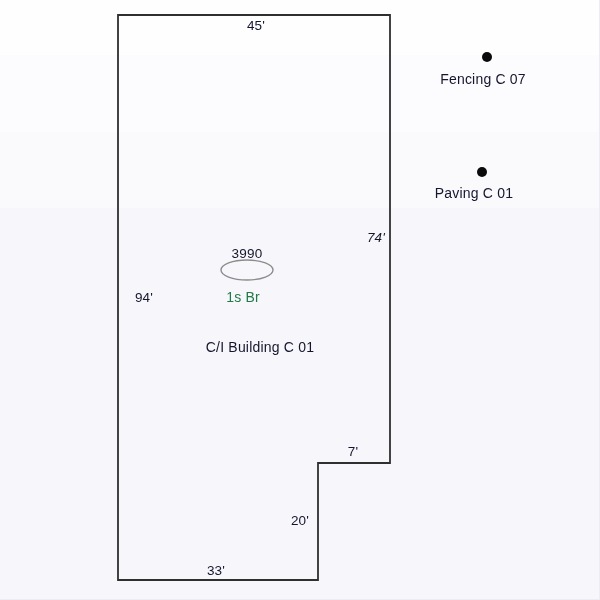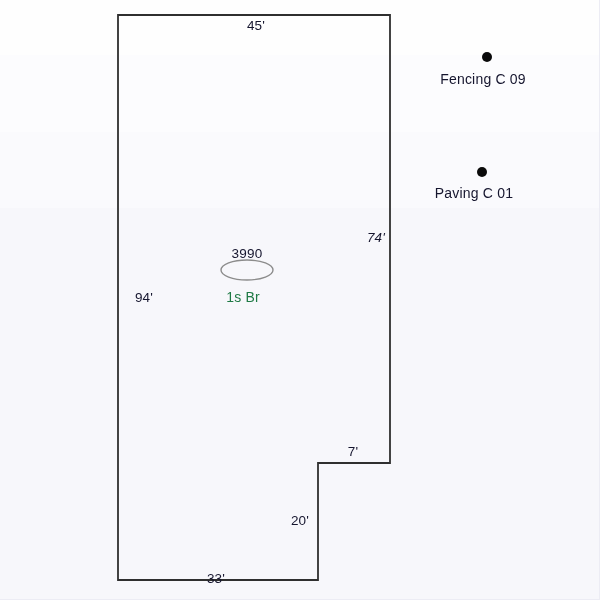--- a/index.html
+++ b/index.html
@@ -49,21 +49,21 @@
   .area-number { font-size: 13.5px; }
   .story { color: #1f7a45; font-weight: 400; font-size: 14px; }
   .symbol-label { font-size: 14px; }
 
   
   .pos-dim-top        { left: 256px; top: 26px; }
   .pos-dim-right      { left: 376px; top: 238px; font-style: italic; }
   .pos-dim-left       { left: 144px; top: 298px; }
   .pos-dim-step-top   { left: 353px; top: 452px; }
   .pos-dim-step-right { left: 300px; top: 521px; }
-  .pos-dim-bottom     { left: 216px; top: 571px; margin-top: 8px; }
+  .pos-dim-bottom     { left: 216px; top: 571px; }
   .pos-area-number    { left: 247px; top: 254px; }
   .pos-story          { left: 243px; top: 297px; }
   .pos-building-name  { left: 260px; top: 347px; }
   .pos-fencing-label  { left: 483px; top: 79px; }
   .pos-paving-label   { left: 474px; top: 193px; }
 </style>
 </head>
 <body>
 
 <div class="sketch-canvas">
@@ -84,18 +84,19 @@
   <span class="lbl dim pos-dim-step-top">7'</span>
 
   <span class="lbl dim pos-dim-step-right">20'</span>
 
   <span class="lbl dim pos-dim-bottom">33'</span>
 
   <span class="lbl area-number pos-area-number">3990</span>
 
   <span class="lbl story pos-story">1s Br</span>
 
+  <span class="lbl pos-building-name">C/I Building C 01</span>
 
-  <span class="lbl symbol-label pos-fencing-label">Fencing C 09</span>
+  <span class="lbl symbol-label pos-fencing-label">Fencing C 07</span>
 
   <span class="lbl symbol-label pos-paving-label">Paving C 01</span>
 
 </div>
 
 </body></html>

